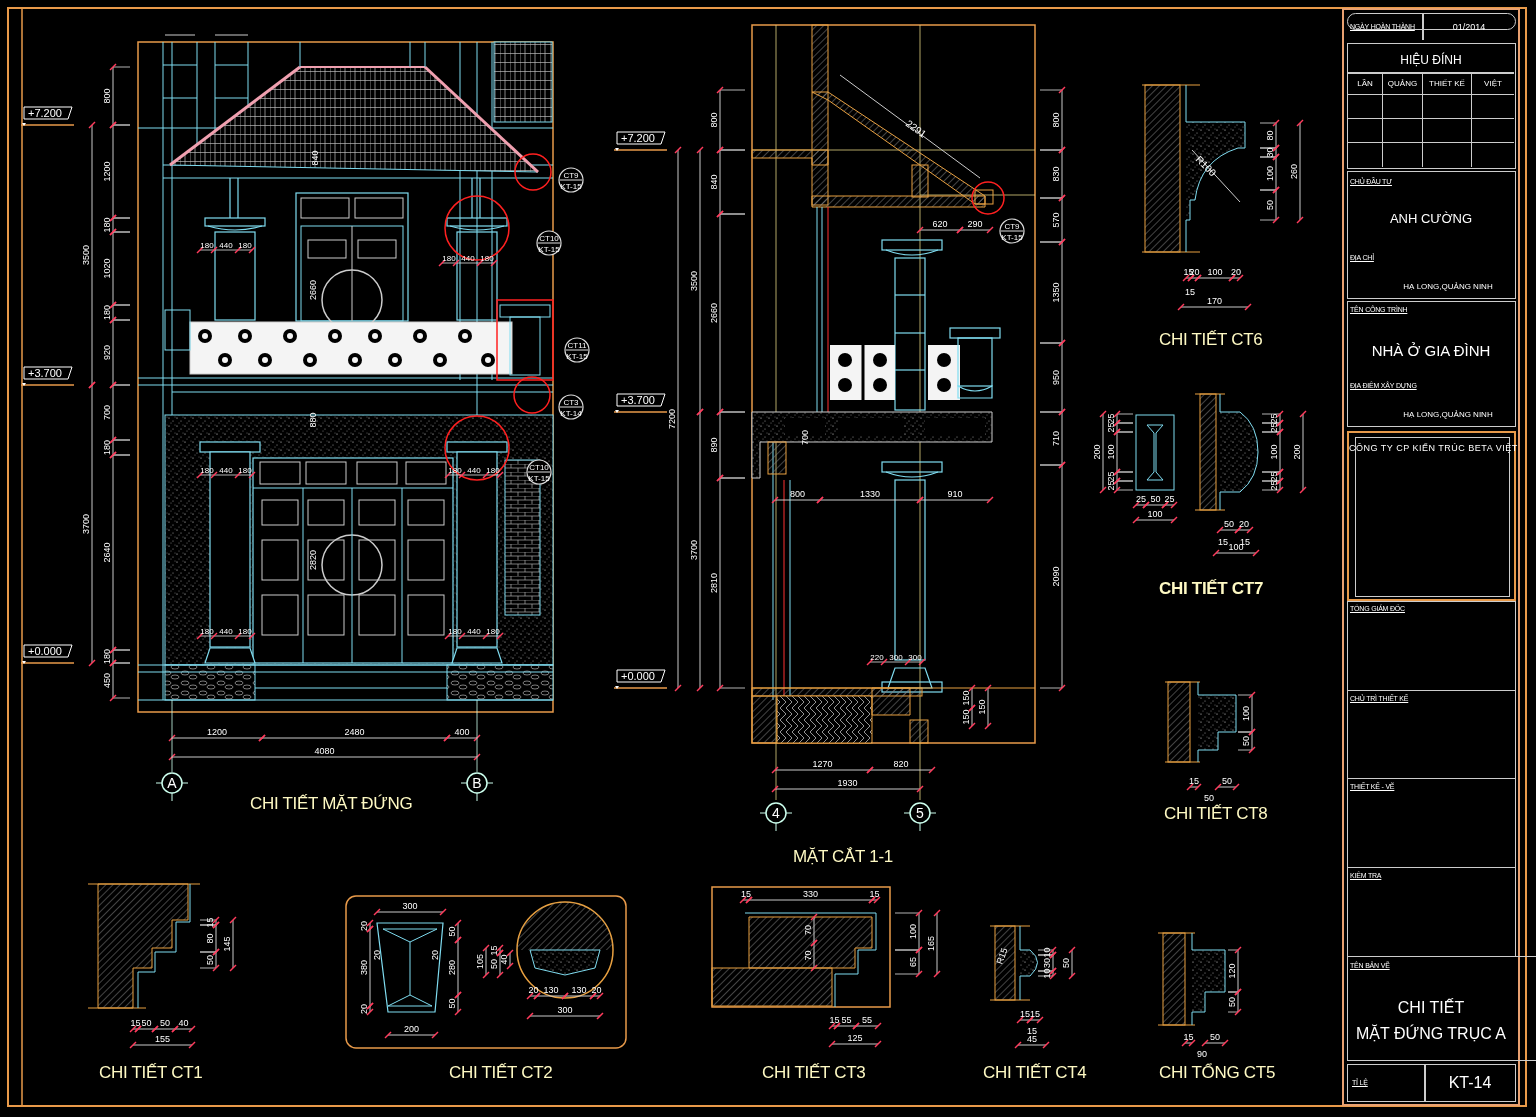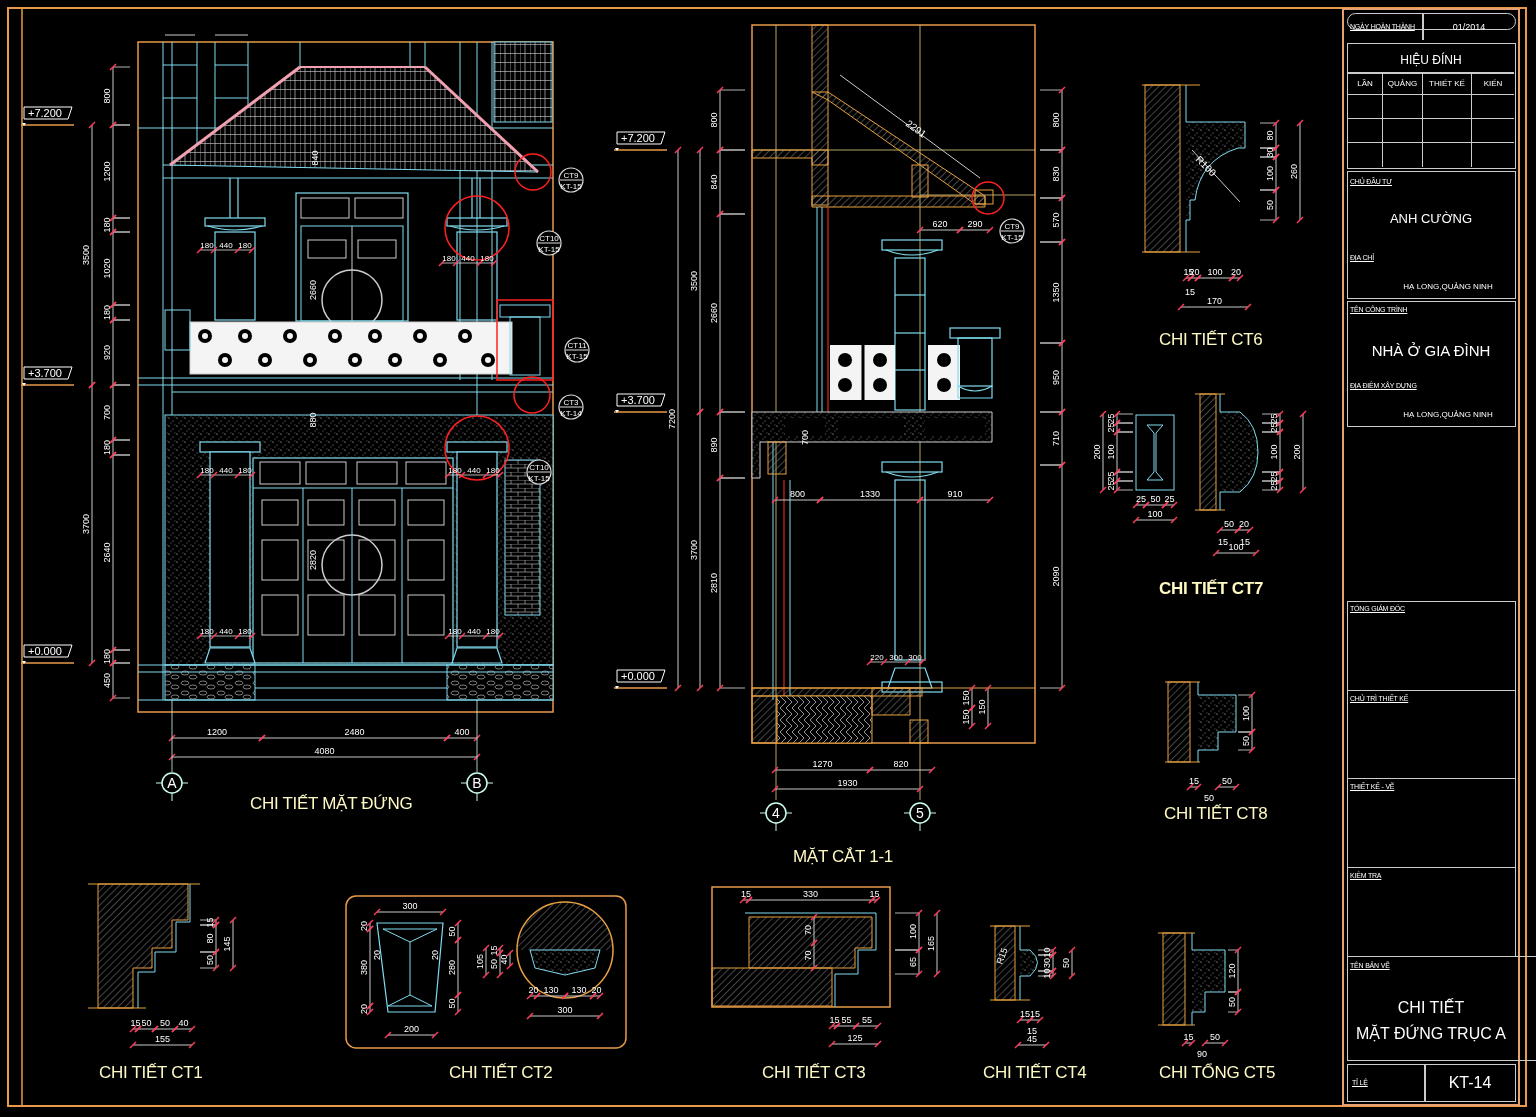--- a/index.html
+++ b/index.html
@@ -1118,21 +1118,21 @@
       <div style="position:absolute;left:74px;top:0;width:1.5px;height:26px;background:#ccc;"></div>
       <div class="val" style="left:76px;top:8px;width:90px;font-size:9px;">01/2014</div>
     </div>
 
     <div class="tbx" style="left:3px;top:33px;width:169px;height:126px;">
       <div class="val" style="left:0;top:9px;width:166px;font-size:12px;">HIỆU ĐÍNH</div>
       <div style="position:absolute;left:0;top:28px;width:166px;height:1.5px;background:#ccc;"></div>
       <div class="cell" style="left:0;top:29px;width:35px;height:22px;">LẦN</div>
       <div class="cell" style="left:35px;top:29px;width:40px;height:22px;">QUẢNG</div>
       <div class="cell" style="left:75px;top:29px;width:49px;height:22px;">THIẾT KẾ</div>
-      <div class="cell" style="left:124px;top:29px;width:42px;height:22px;border-right:none;">KIẾN</div>
+      <div class="cell" style="left:124px;top:29px;width:42px;height:22px;border-right:none;">VIỆT</div>
       <div class="cell" style="left:0;top:51px;width:35px;height:24px;"></div>
         <div class="cell" style="left:35px;top:51px;width:40px;height:24px;"></div>
         <div class="cell" style="left:75px;top:51px;width:49px;height:24px;"></div>
         <div class="cell" style="left:124px;top:51px;width:42px;height:24px;border-right:none;"></div>
       <div class="cell" style="left:0;top:75px;width:35px;height:24px;"></div>
         <div class="cell" style="left:35px;top:75px;width:40px;height:24px;"></div>
         <div class="cell" style="left:75px;top:75px;width:49px;height:24px;"></div>
         <div class="cell" style="left:124px;top:75px;width:42px;height:24px;border-right:none;"></div>
       <div class="cell" style="left:0;top:99px;width:35px;height:24px;border-bottom:none;"></div>
         <div class="cell" style="left:35px;top:99px;width:40px;height:24px;border-bottom:none;"></div>
@@ -1147,20 +1147,24 @@
       <div class="val" style="left:40px;top:110px;width:120px;font-size:8px;">HẠ LONG,QUẢNG NINH</div>
     </div>
 
     <div class="tbx" style="left:3px;top:291px;width:169px;height:126px;">
       <div class="lbl" style="left:2px;top:4px;">TÊN CÔNG TRÌNH</div>
       <div class="val" style="left:0;top:40px;width:166px;font-size:15px;">NHÀ Ở GIA ĐÌNH</div>
       <div class="lbl" style="left:2px;top:80px;">ĐỊA ĐIỂM XÂY DỰNG</div>
       <div class="val" style="left:40px;top:108px;width:120px;font-size:8px;">HẠ LONG,QUẢNG NINH</div>
     </div>
 
+    <div class="tbx" style="left:3px;top:421px;width:169px;height:170px;border:2px solid #e89a4a;">
+      <div style="position:absolute;left:6px;top:4px;width:153px;height:158px;border:1.5px solid #ccc;"></div>
+      <div class="val" style="left:0;top:10px;width:166px;font-size:9px;letter-spacing:0.5px;">CÔNG TY CP KIẾN TRÚC BETA VIỆT</div>
+    </div>
 
     <div class="tbx" style="left:3px;top:591px;width:169px;height:90px;">
       <div class="lbl" style="left:2px;top:3px;">TỔNG GIÁM ĐỐC</div>
     </div>
     <div class="tbx" style="left:3px;top:680px;width:169px;height:89px;">
       <div class="lbl" style="left:2px;top:4px;">CHỦ TRÌ THIẾT KẾ</div>
     </div>
     <div class="tbx" style="left:3px;top:768px;width:169px;height:90px;">
       <div class="lbl" style="left:2px;top:4px;">THIẾT KẾ - VẼ</div>
     </div>

